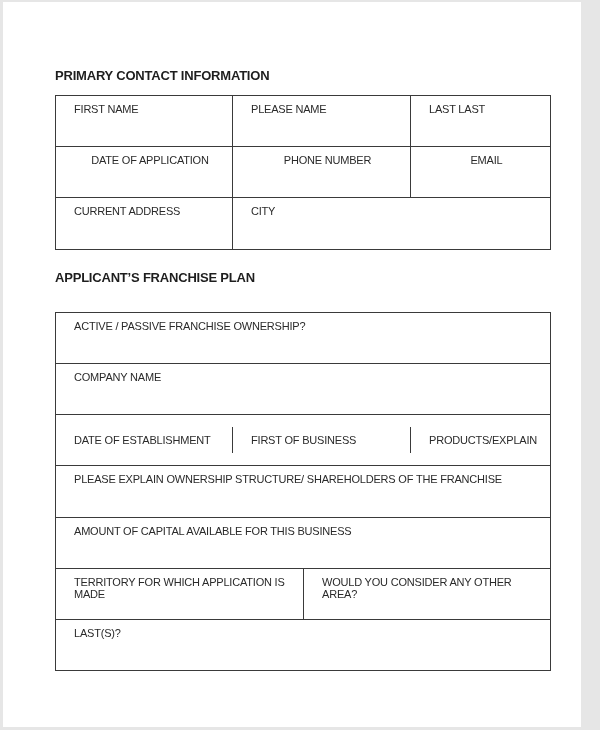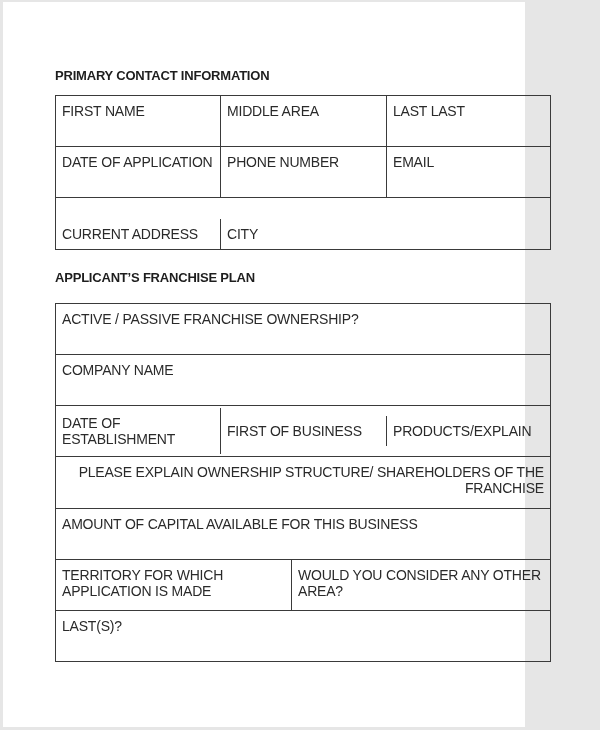--- a/index.html
+++ b/index.html
@@ -1,61 +1,61 @@
 <!DOCTYPE html>
 <html><head>
 <meta charset="utf-8">
 <style>
   html, body { margin:0; padding:0; }
   body { width:600px; height:730px; background:#e6e6e6; position:relative; overflow:hidden;
          font-family:"Liberation Sans", sans-serif; }
-  .page { position:absolute; left:3px; top:2px; width:522px; height:725px; background:#fff; }
+  .page { position:absolute; left:3px; top:2px; width:578px; height:725px; background:#fff; }
   .heading { position:absolute; left:52px; font-weight:bold; font-size:13px; color:#1e1e1e; letter-spacing:-0.2px; }
   .tbl { position:absolute; left:52px; width:496px; border:1.5px solid #3a3a3a; box-sizing:border-box; }
   .row { display:flex; border-bottom:1.5px solid #3a3a3a; box-sizing:border-box; }
   .row:last-child { border-bottom:none; }
-  .cell { box-sizing:border-box; padding:7px 6px; font-size:14px; color:#2a2a2a; border-right:1.5px solid #3a3a3a; letter-spacing:-0.2px; }
+  .cell { box-sizing:border-box; padding:7px 6px; font-size:11px; color:#2a2a2a; border-right:1.5px solid #3a3a3a; letter-spacing:-0.2px;margin-left:12px; }
   .cell:last-child { border-right:none; }
 </style>
 </head>
 <body>
 
 <div class="page">
   <div class="heading" style="top:66px;">PRIMARY CONTACT INFORMATION</div>
   <div class="tbl" style="top:93px;">
     <div class="row" style="height:51px;">
       <div class="cell" style="width:165px;">FIRST NAME</div>
-      <div class="cell" style="width:166px;">MIDDLE AREA</div>
+      <div class="cell" style="width:166px;">PLEASE NAME</div>
       <div class="cell" style="flex:1;">LAST LAST</div>
     </div>
-    <div class="row" style="height:51px;">
+    <div class="row" style="height:51px;text-align:center;">
       <div class="cell" style="width:165px;">DATE OF APPLICATION</div>
       <div class="cell" style="width:166px;">PHONE NUMBER</div>
       <div class="cell" style="flex:1;">EMAIL</div>
     </div>
-    <div class="row" style="height:51px;align-items:flex-end;">
+    <div class="row" style="height:51px;">
       <div class="cell" style="width:165px;">CURRENT ADDRESS</div>
       <div class="cell" style="width:166px;">CITY</div>
     </div>
   </div>
 
   <div class="heading" style="top:268px;">APPLICANT’S FRANCHISE PLAN</div>
-  <div class="tbl" style="top:301px;">
+  <div class="tbl" style="top:310px;">
     <div class="row" style="height:51px;">
       <div class="cell" style="flex:1;">ACTIVE / PASSIVE FRANCHISE OWNERSHIP?</div>
     </div>
     <div class="row" style="height:51px;">
       <div class="cell" style="flex:1;">COMPANY NAME</div>
     </div>
     <div class="row" style="height:51px;align-items:center;">
       <div class="cell" style="width:165px;">DATE OF ESTABLISHMENT</div>
       <div class="cell" style="width:166px;">FIRST OF BUSINESS</div>
       <div class="cell" style="flex:1;">PRODUCTS/EXPLAIN</div>
     </div>
-    <div class="row" style="height:52px;text-align:right;">
+    <div class="row" style="height:52px;">
       <div class="cell" style="flex:1;">PLEASE EXPLAIN OWNERSHIP STRUCTURE/ SHAREHOLDERS OF THE FRANCHISE</div>
     </div>
     <div class="row" style="height:51px;">
       <div class="cell" style="flex:1;">AMOUNT OF CAPITAL AVAILABLE FOR THIS BUSINESS</div>
     </div>
     <div class="row" style="height:51px;">
       <div class="cell" style="width:236px;">TERRITORY FOR WHICH APPLICATION IS MADE</div>
       <div class="cell" style="flex:1;">WOULD YOU CONSIDER ANY OTHER AREA?</div>
     </div>
     <div class="row" style="height:50px;">

